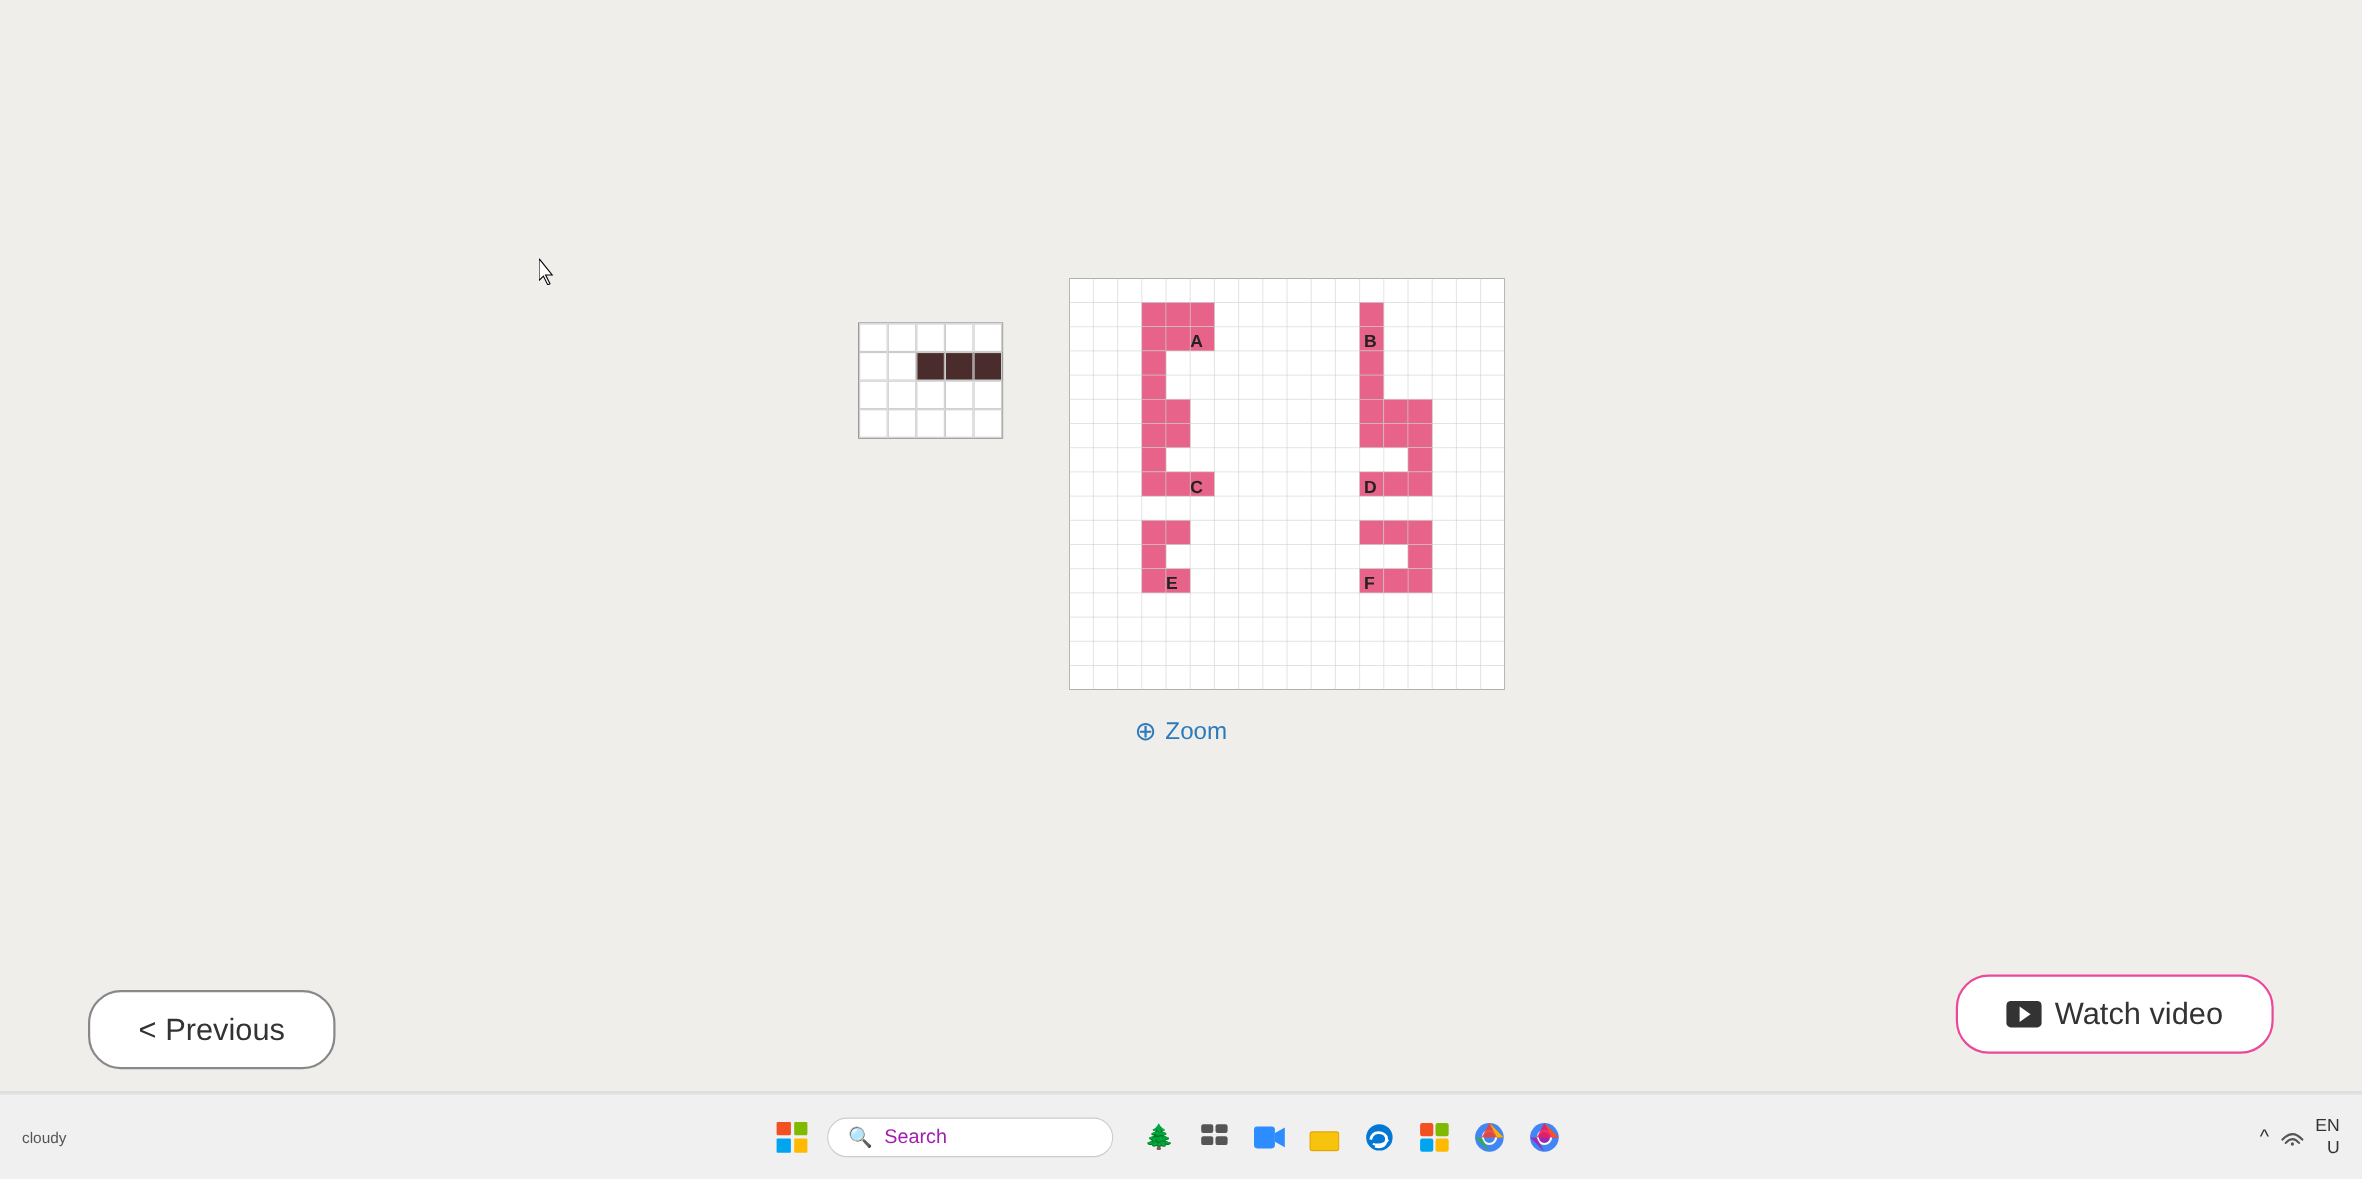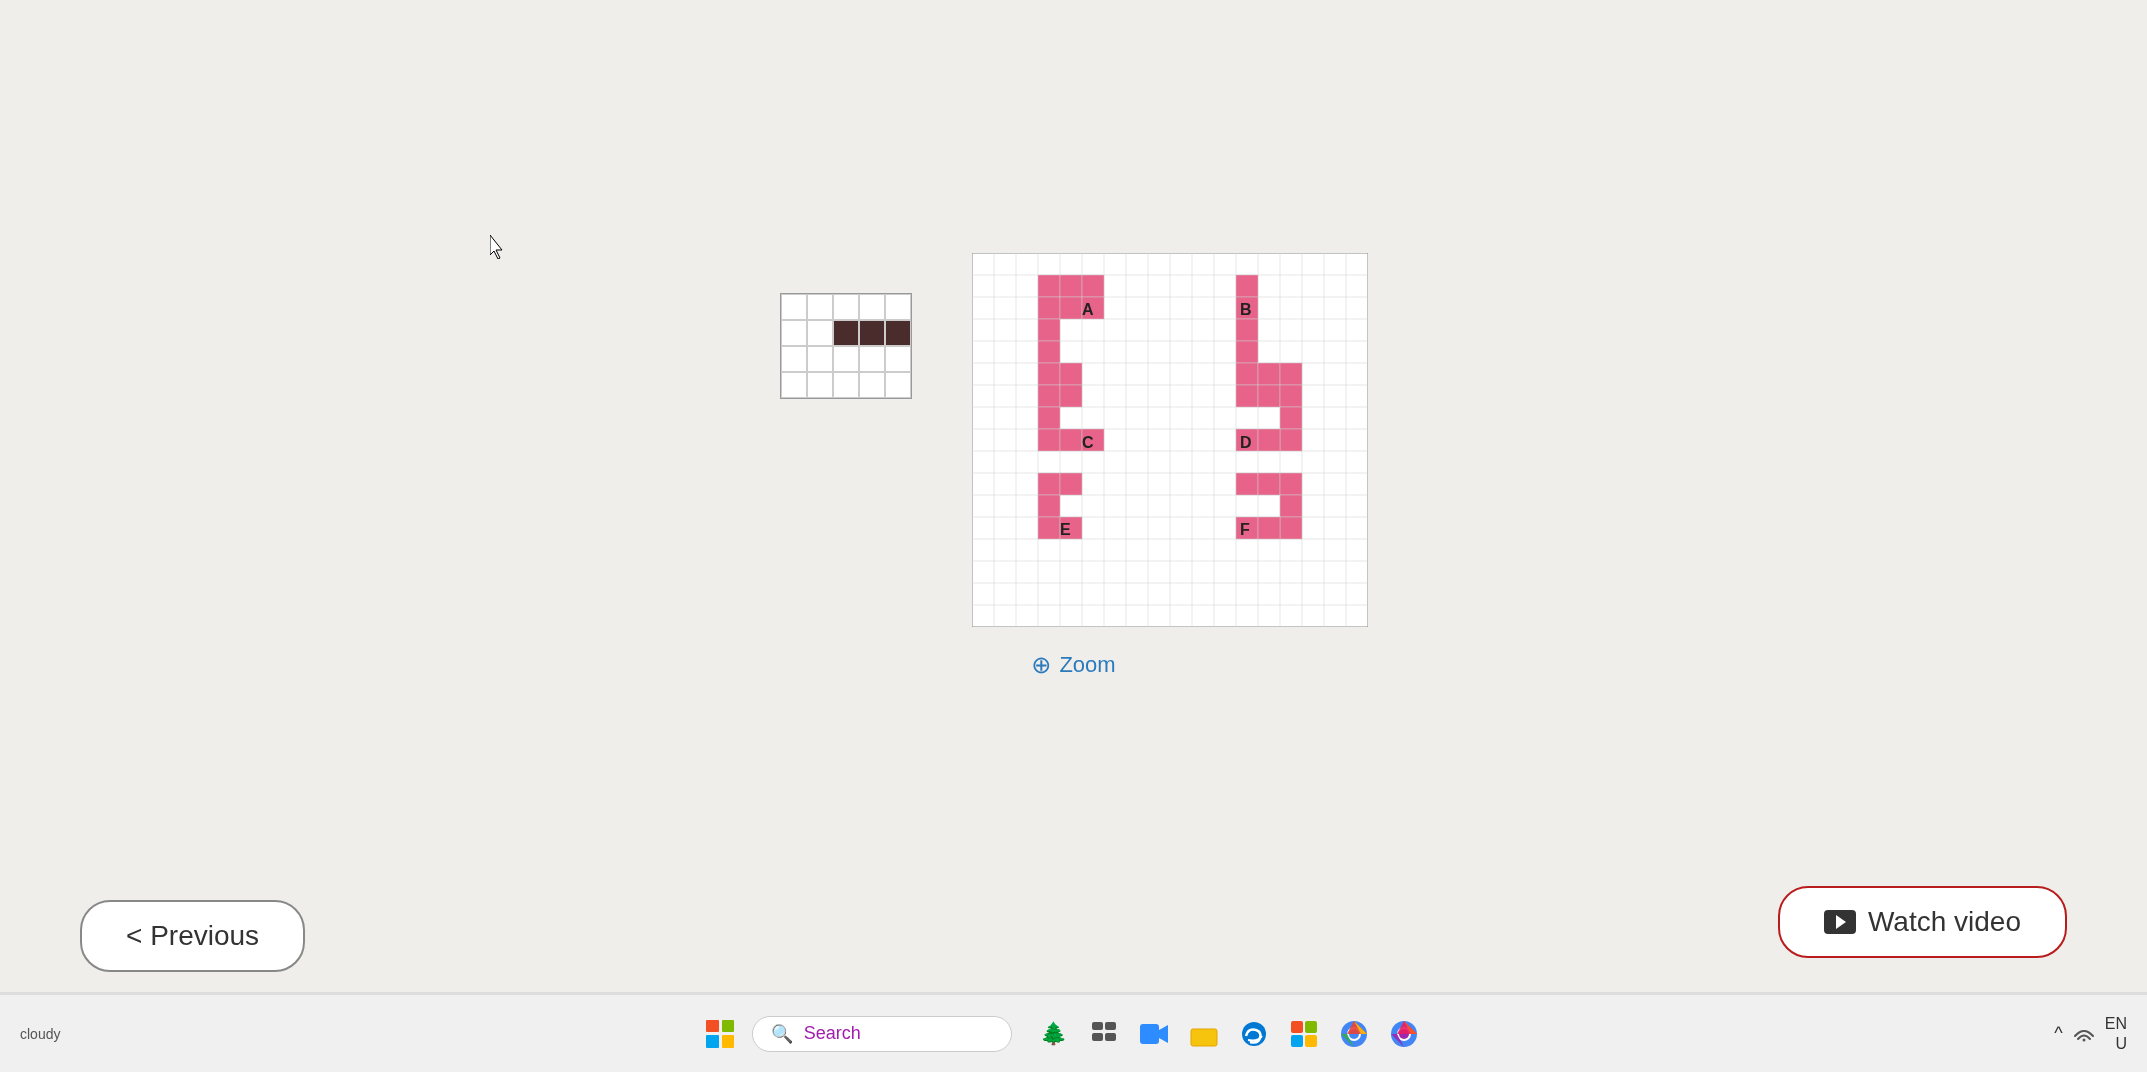--- a/index.html
+++ b/index.html
@@ -116,21 +116,21 @@
       color: #333;
       cursor: pointer;
       display: flex;
       align-items: flex-start;
       gap: 8px;
       margin-top: 28px;
     }
 
     .watch-video-button {
       background: white;
-      border: 2px solid #b91c1c;
+      border: 2px solid #ec4899;
       border-radius: 30px;
       padding: 18px 44px;
       font-size: 28px;
       color: #333;
       cursor: pointer;
       display: flex;
       align-items: center;
       gap: 12px;
     }
 

